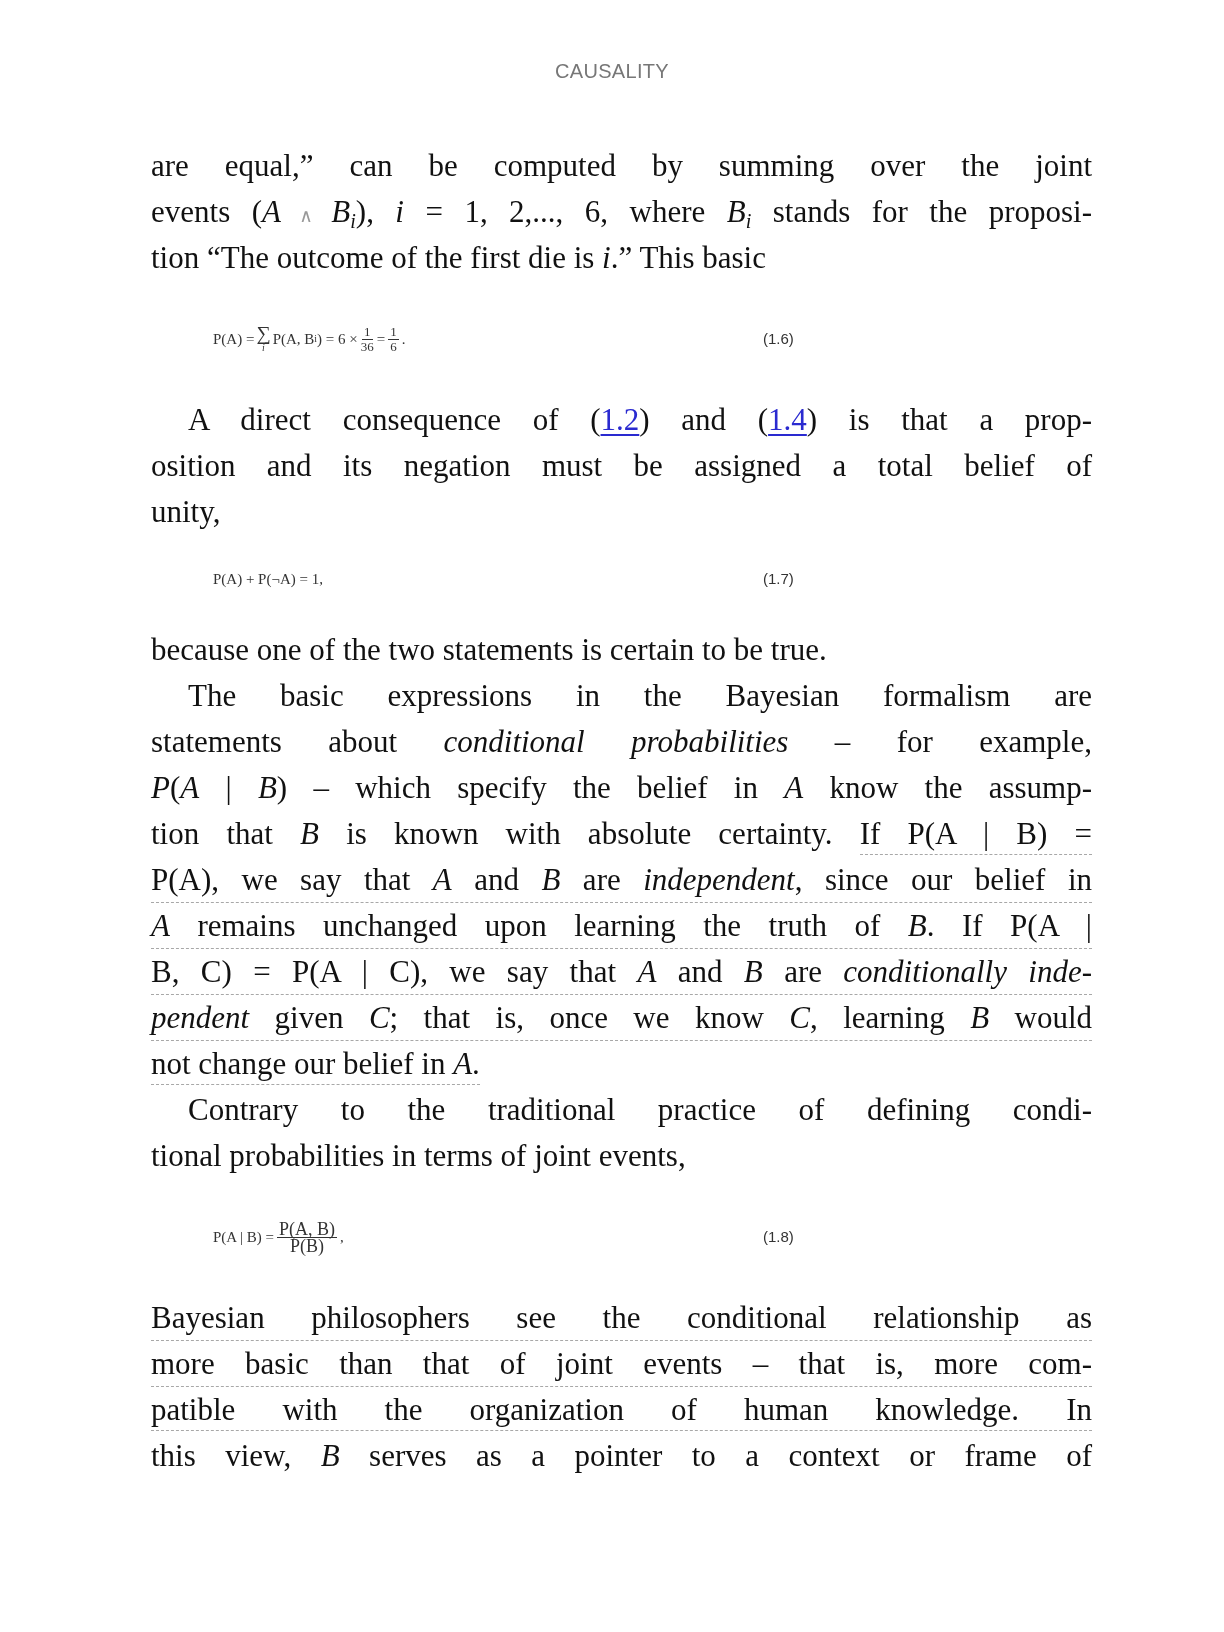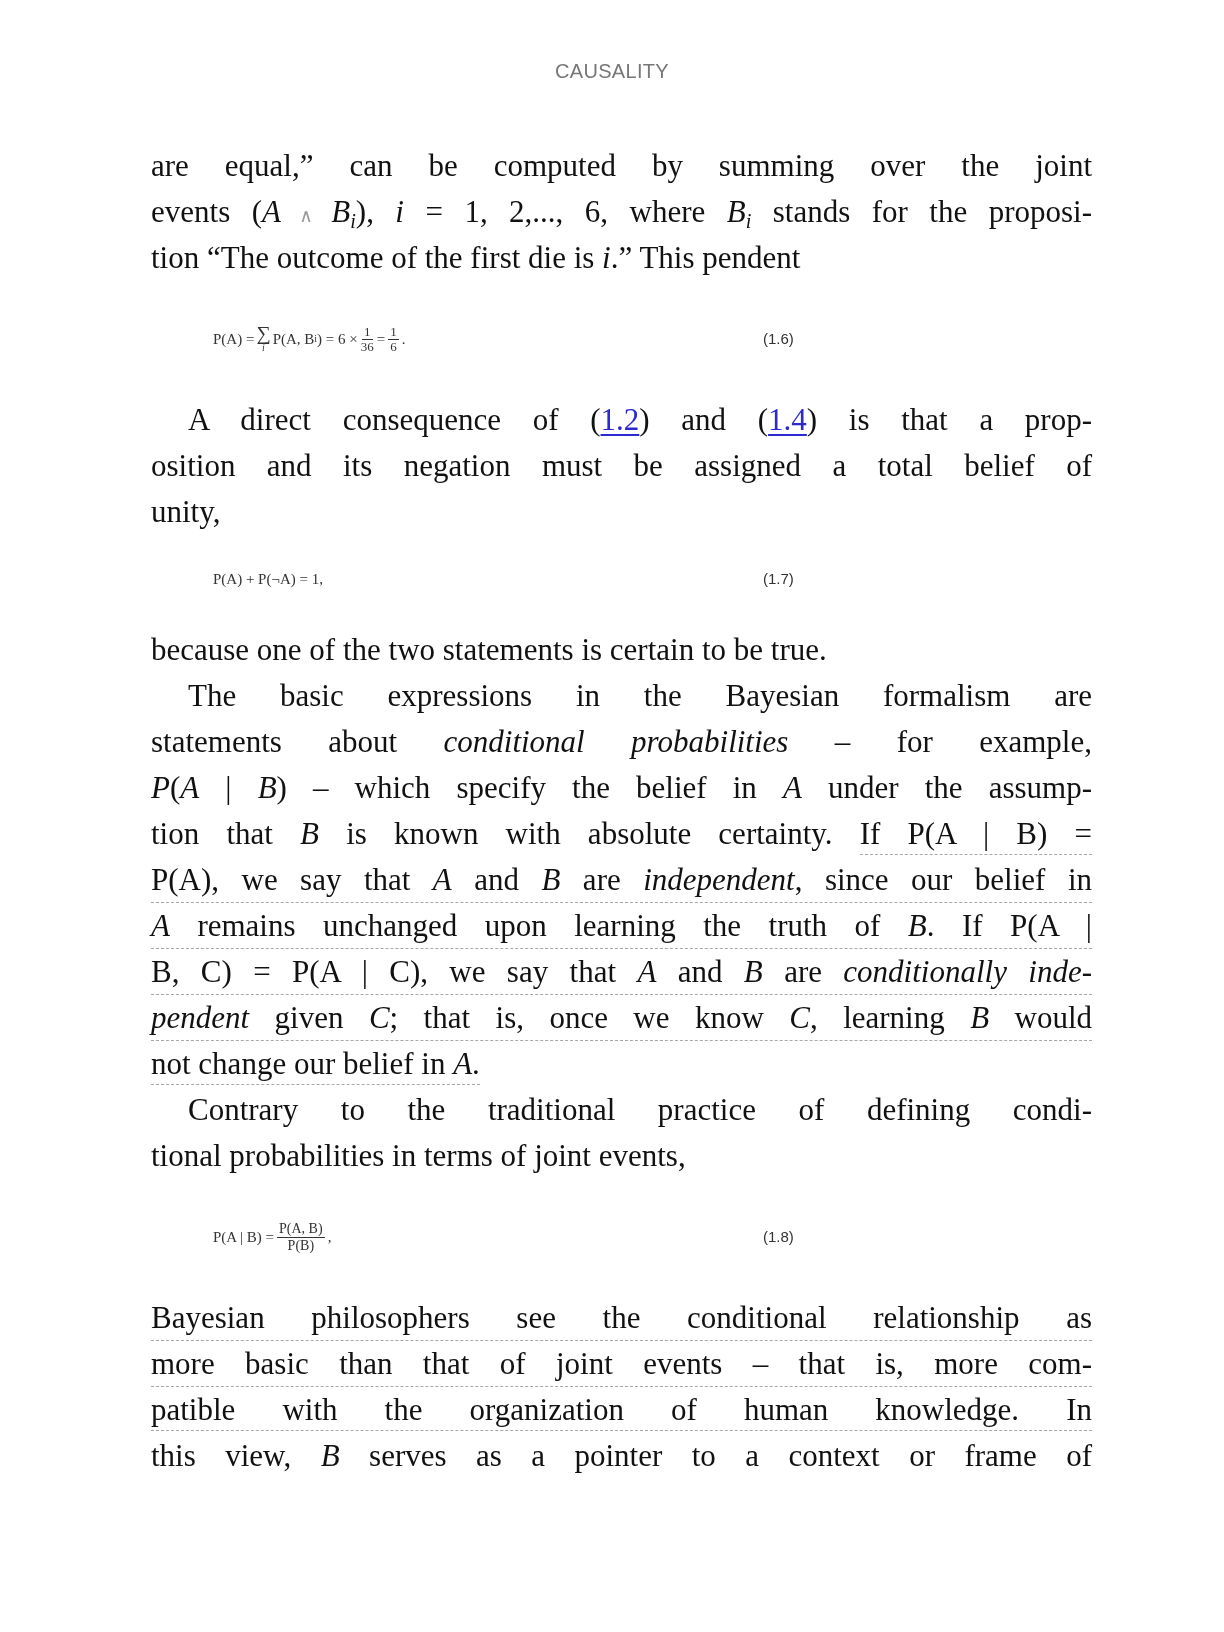--- a/index.html
+++ b/index.html
@@ -31,21 +31,21 @@
   .sum .sig { font-size:20px; line-height:18px; }
   .sum .idx { font-size:10px; font-style:italic; }
 </style>
 </head>
 <body>
 
 <div class="running-head">CAUSALITY</div>
 
 <div class="line" style="top:143px"><span>are equal,” can be computed by summing over the joint</span></div>
 <div class="line" style="top:189px"><span>events (</span><i>A</i><span style="color:#999;font-size:0.6em"> ∧ </span><i>B</i><sub><i>i</i></sub><span>), </span><i>i</i><span> = 1, 2,..., 6, where </span><i>B</i><sub><i>i</i></sub><span> stands for the proposi-</span></div>
-<div class="line last" style="top:235px"><span>tion “The outcome of the first die is </span><i>i</i><span>.” This pendent</span></div>
+<div class="line last" style="top:235px"><span>tion “The outcome of the first die is </span><i>i</i><span>.” This basic</span></div>
 
 <div class="eq" style="top:319px">
   <span>P(A) = </span>
   <span class="sum">
       <span class="sig">∑</span>
       <span class="idx">i</span>
     </span>
   <span>P(A, B</span>
     <sub style="font-size:10px;vertical-align:-3px">i</sub>
     <span>) = 6 × </span>
@@ -66,34 +66,34 @@
 <div class="line" style="top:443px"><span>osition and its negation must be assigned a total belief of</span></div>
 <div class="line last" style="top:489px"><span>unity,</span></div>
 
 <div class="eq" style="top:559px">P(A) + P(¬A) = 1,</div>
 <div class="eqnum" style="top:559px">(1.7)</div>
 
 <div class="line last" style="top:627px"><span>because one of the two statements is certain to be true.</span></div>
 
 <div class="line indent" style="top:673px"><span>The basic expressions in the Bayesian formalism are</span></div>
 <div class="line" style="top:719px"><span>statements about </span><i>conditional probabilities</i><span> – for example,</span></div>
-<div class="line" style="top:765px"><i>P</i><span>(</span><i>A</i><span> | </span><i>B</i><span>) – which specify the belief in </span><i>A</i><span> under the assump-</span></div>
+<div class="line" style="top:765px"><i>P</i><span>(</span><i>A</i><span> | </span><i>B</i><span>) – which specify the belief in </span><i>A</i><span> know the assump-</span></div>
 <div class="line" style="top:811px"><span>tion that </span><i>B</i><span> is known with absolute certainty. </span><span class="ulpart">If P(A | B) =</span></div>
 <div class="line ul" style="top:857px"><span>P(A), we say that </span><i>A</i><span> and </span><i>B</i><span> are </span><i>independent</i><span>, since our belief in</span></div>
 <div class="line ul" style="top:903px"><i>A</i><span> remains unchanged upon learning the truth of </span><i>B</i><span>. If P(A |</span></div>
 <div class="line ul" style="top:949px"><span>B, C) = P(A | C), we say that </span><i>A</i><span> and </span><i>B</i><span> are </span><i>conditionally inde-</i></div>
 <div class="line ul" style="top:995px"><i>pendent</i><span> given </span><i>C</i><span>; that is, once we know </span><i>C</i><span>, learning </span><i>B</i><span> would</span></div>
 <div class="line last" style="top:1041px"><span class="ulpart"><span>not change our belief in </span><i>A</i><span>.</span></span></div>
 
 <div class="line indent" style="top:1087px"><span>Contrary to the traditional practice of defining condi-</span></div>
 <div class="line last" style="top:1133px"><span>tional probabilities in terms of joint events,</span></div>
 
 <div class="eq" style="top:1217px">
   <span>P(A | B) = </span>
-  <span class="frac" style="font-size:14px;line-height:16px">
+  <span class="frac" style="font-size:18px;line-height:16px">
       <span class="num">P(A, B)</span>
       <span>P(B)</span>
     </span>
   <span>,</span>
 </div>
 <div class="eqnum" style="top:1217px">(1.8)</div>
 
 <div class="line ul" style="top:1295px"><span>Bayesian philosophers see the conditional relationship as</span></div>
 <div class="line ul" style="top:1341px"><span>more basic than that of joint events – that is, more com-</span></div>
 <div class="line" style="top:1387px"><span class="ulpart">patible with the organization of human knowledge. In</span></div>

